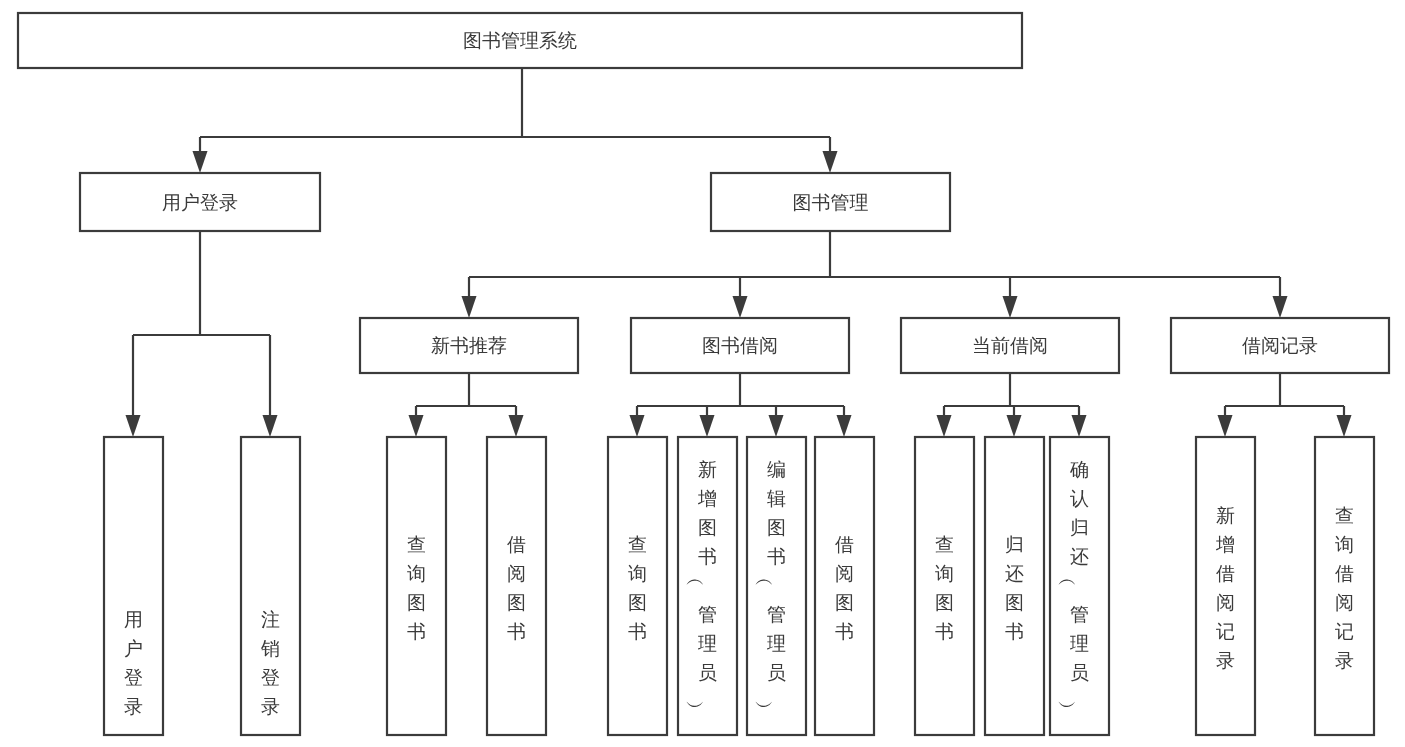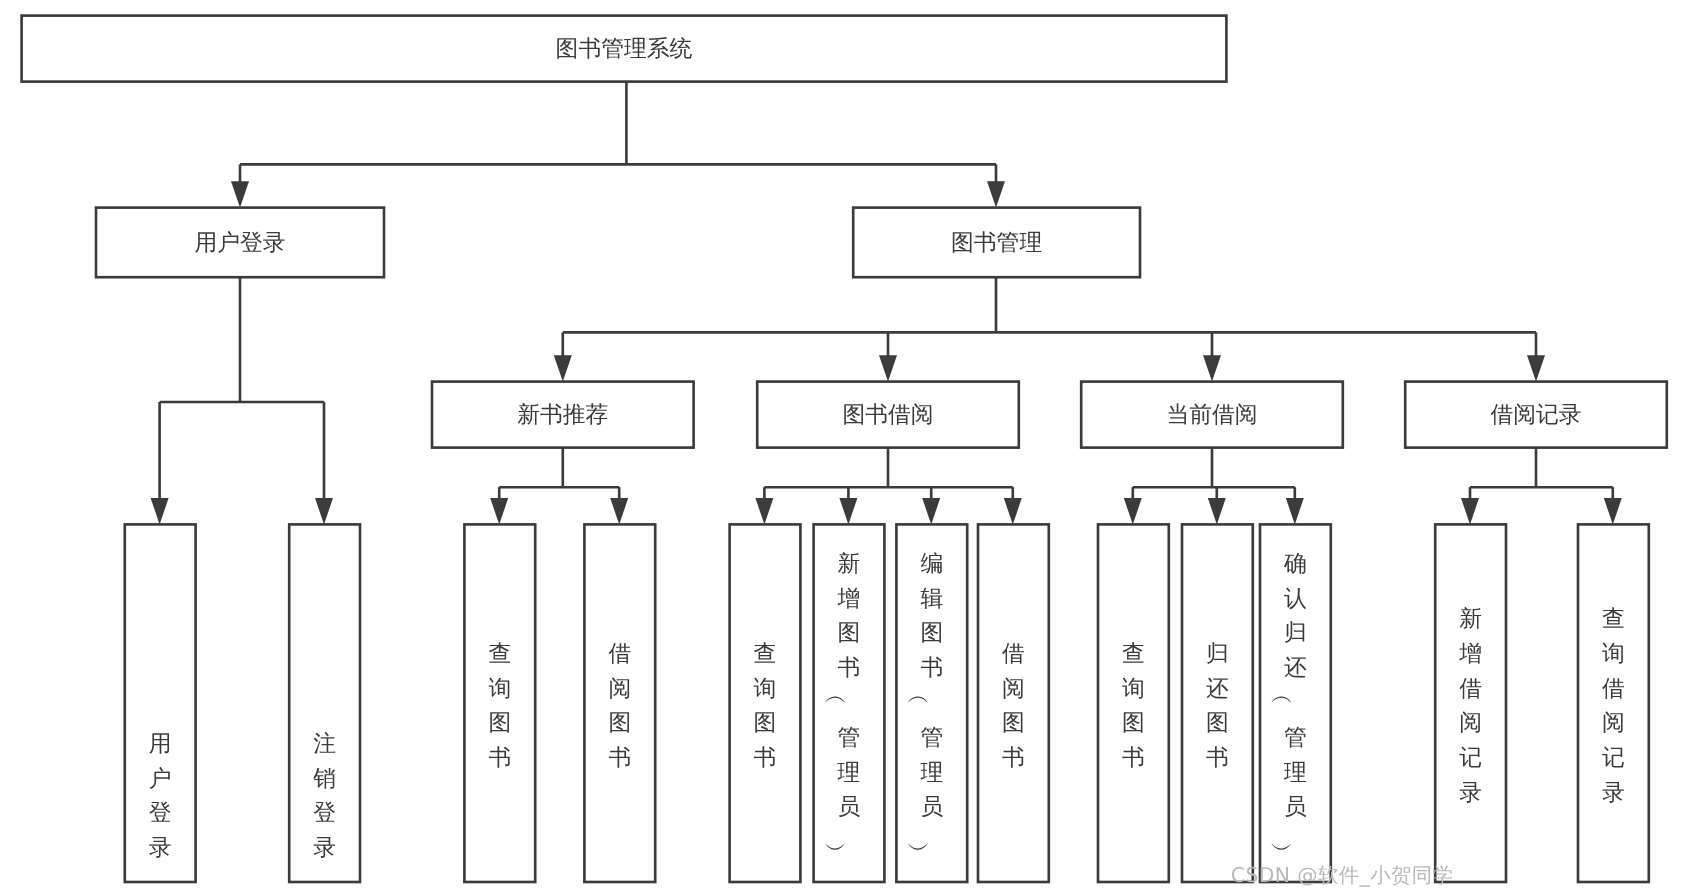--- a/index.html
+++ b/index.html
@@ -218,14 +218,13 @@
         <g>
           <rect x="1196" y="437" width="59" height="298" class="node-box"></rect>
           <text x="1225.5" y="521.62" class="node-label-vertical"><tspan x="1225.5" dy="0">新</tspan><tspan x="1225.5" dy="29">增</tspan><tspan x="1225.5" dy="29">借</tspan><tspan x="1225.5" dy="29">阅</tspan><tspan x="1225.5" dy="29">记</tspan><tspan x="1225.5" dy="29">录</tspan></text>
         </g>
         <g>
           <rect x="1315" y="437" width="59" height="298" class="node-box"></rect>
           <text x="1344.5" y="521.62" class="node-label-vertical"><tspan x="1344.5" dy="0">查</tspan><tspan x="1344.5" dy="29">询</tspan><tspan x="1344.5" dy="29">借</tspan><tspan x="1344.5" dy="29">阅</tspan><tspan x="1344.5" dy="29">记</tspan><tspan x="1344.5" dy="29">录</tspan></text>
         </g>
       </g>
   </svg>
-  <div class="watermark-text">CSDN @软件_小贺同学</div>
 </div>
 
 </body></html>

